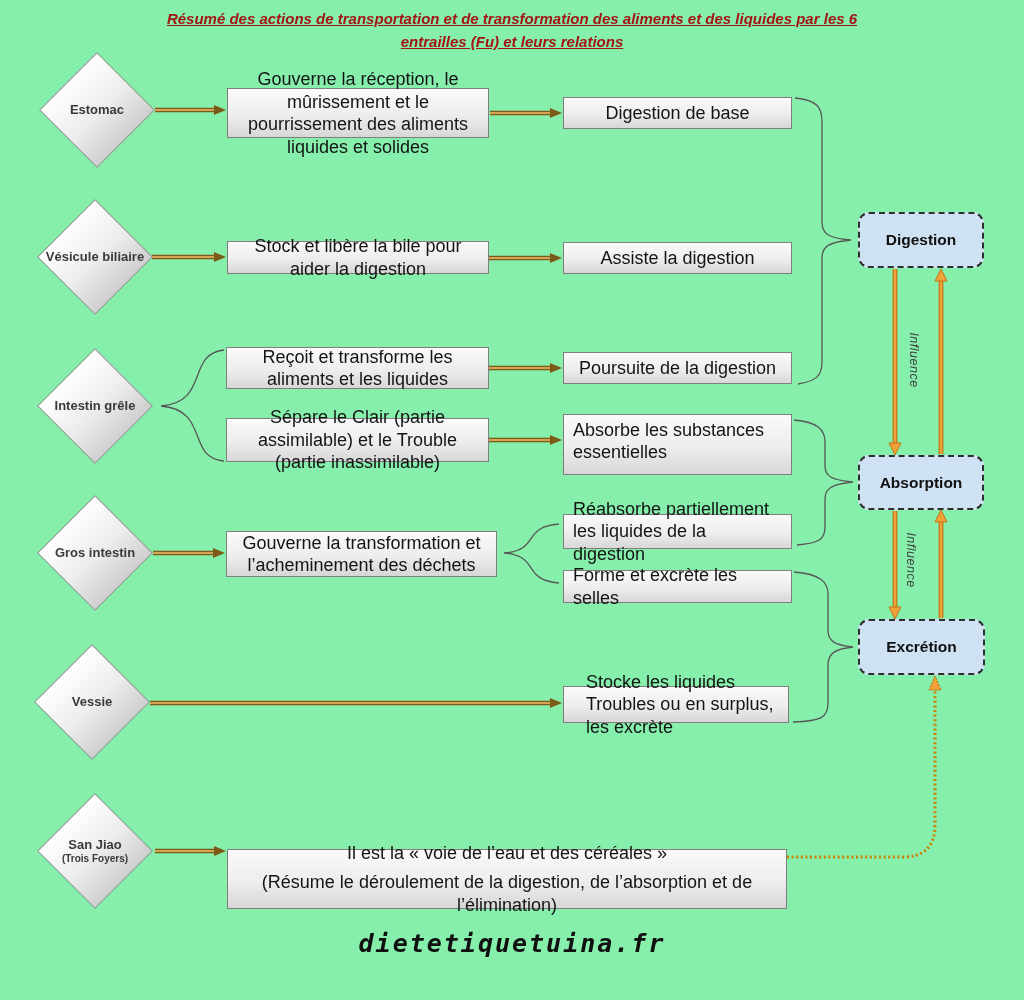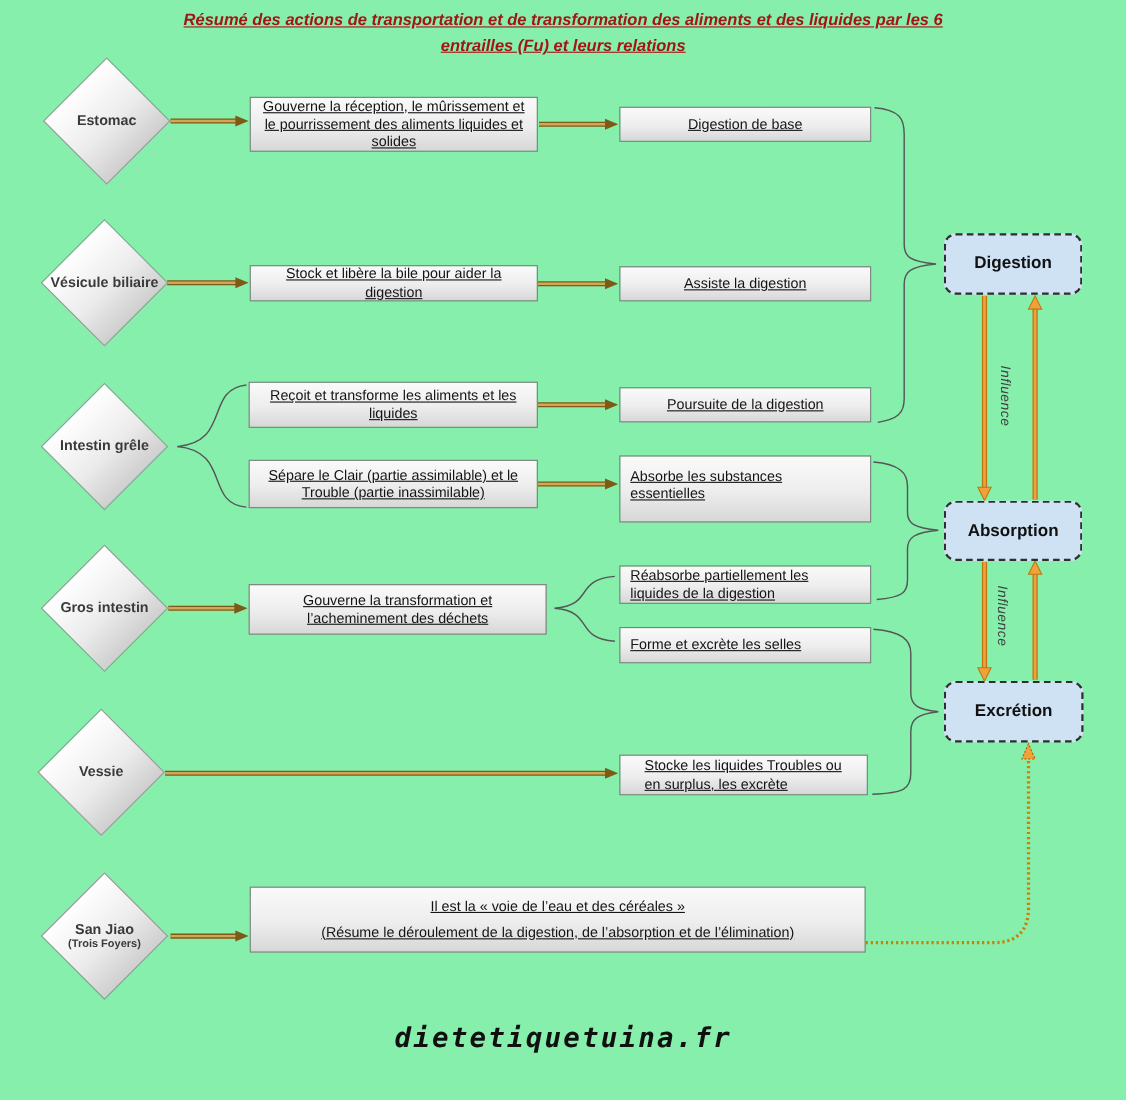--- a/index.html
+++ b/index.html
@@ -24,24 +24,23 @@
   .diamond .dlabel{
     position:absolute;left:-8px;right:-8px;top:50%;transform:translateY(-50%);
     text-align:center;font-size:13px;font-weight:bold;color:#3a3a3a;line-height:1.15;
   }
   .diamond .dsub{font-size:10px;font-weight:bold;color:#3a3a3a;}
   
   .gbox{
     position:absolute;box-sizing:border-box;
     background:linear-gradient(180deg,#fafafa 0%,#ededed 55%,#d7d7d7 100%);
     border:1px solid #7f7f7f;
-    font-size:13px;color:#141414;line-height:1.25;
+    font-size:18px;color:#141414;line-height:1.25;
     display:flex;flex-direction:column;justify-content:center;
     padding:3px 9px;
-    text-decoration:underline;
   }
   .gbox.center{align-items:center;text-align:center;}
   .gbox.left{align-items:flex-start;text-align:left;}
   .gbox .gap{height:7px;flex:0 0 auto;}
   
   .bluebox{
     position:absolute;box-sizing:border-box;
     background:#cfe2f3;border:2.5px dashed #2e2e2e;border-radius:11px;
     display:flex;align-items:center;justify-content:center;
     font-size:15.5px;font-weight:bold;color:#111111;
@@ -197,21 +196,21 @@
   </div>
   <div class="gbox center" style="left:226px;top:347px;width:263px;height:42px;">
     <div>Reçoit et transforme les aliments et les liquides</div>
   </div>
   <div class="gbox center" style="left:226px;top:418px;width:263px;height:44px;">
     <div>Sépare le Clair (partie assimilable) et le Trouble (partie inassimilable)</div>
   </div>
   <div class="gbox center" style="left:226px;top:531px;width:271px;height:46px;">
     <div>Gouverne la transformation et l’acheminement des déchets</div>
   </div>
-  <div class="gbox center" style="left:227px;top:806px;width:560px;height:60px;">
+  <div class="gbox center" style="left:227px;top:849px;width:560px;height:60px;">
     <div>Il est la « voie de l’eau et des céréales »</div>
     <div class="gap"></div>
     <div>(Résume le déroulement de la digestion, de l’absorption et de l’élimination)</div>
   </div>
 
   <div class="gbox center" style="left:563px;top:97px;width:229px;height:32px;">
     <div>Digestion de base</div>
   </div>
   <div class="gbox center" style="left:563px;top:242px;width:229px;height:32px;">
     <div>Assiste la digestion</div>

